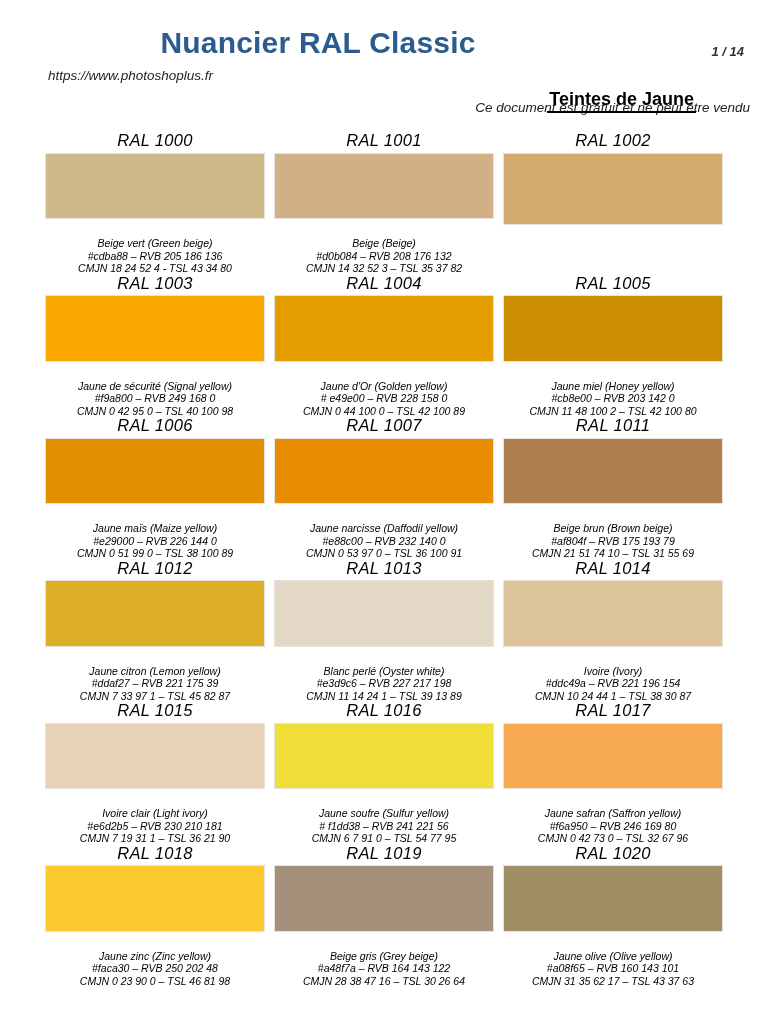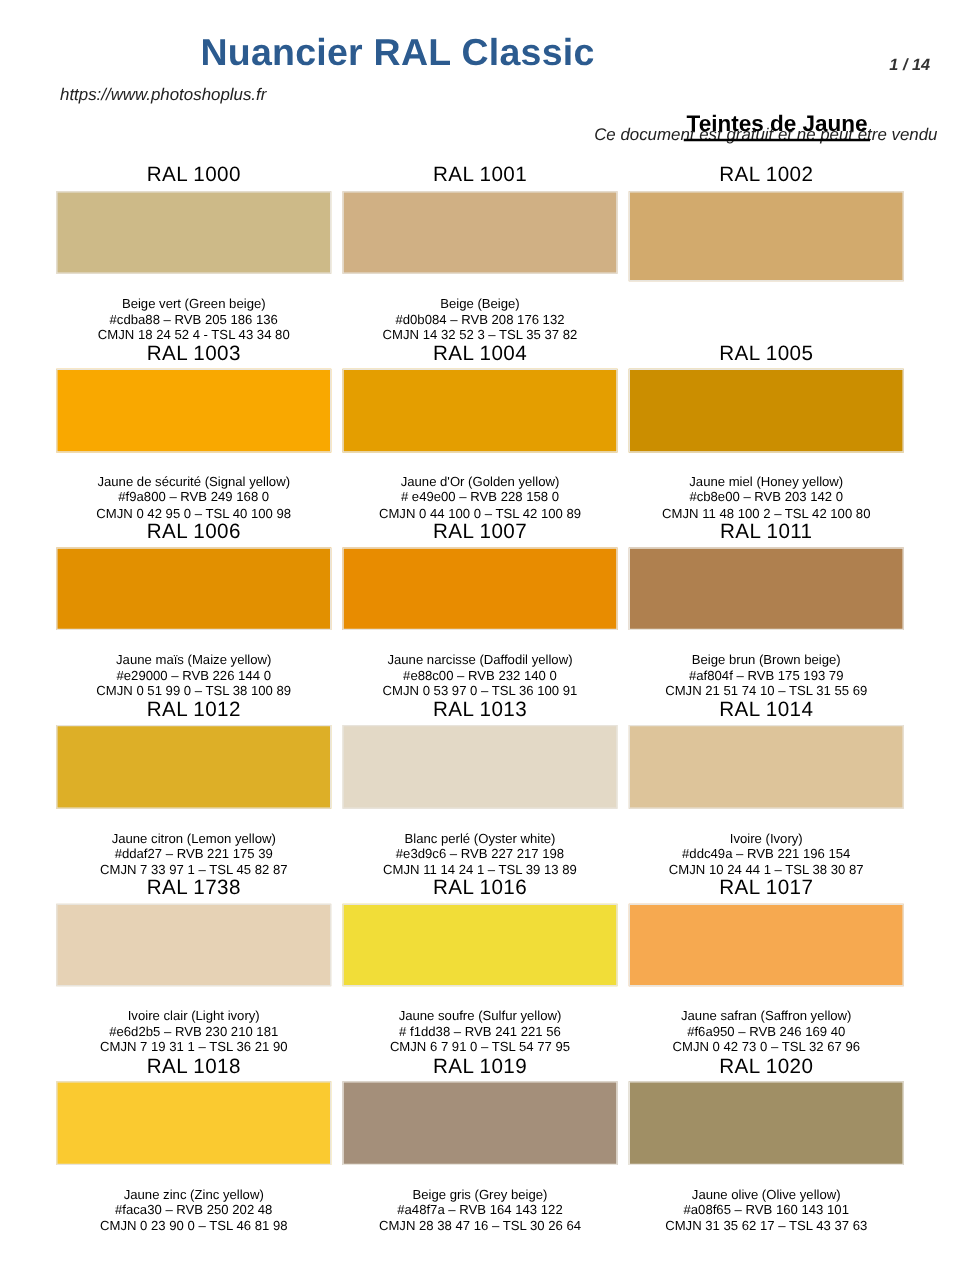--- a/index.html
+++ b/index.html
@@ -75,20 +75,21 @@
     border-bottom: 2.5px solid #000;
     padding: 0 2px 2px 2px;
   }
 
   
   .swatch-grid {
     position: absolute;
     top: 132px;
     left: 0;
     width: 768px;
+    font-style: italic;
   }
   .swatch-row {
     display: flex;
     justify-content: space-between;
     padding: 0 45px 0 45px;
     height: 142.5px;
   }
   .swatch-cell {
     width: 220px;
     display: flex;
@@ -238,21 +239,21 @@
         <div class="color-chip" style="background: rgb(221, 196, 154);"></div>
         <div class="chip-info">
           <div class="chip-name">Ivoire (Ivory)</div>
           <div class="chip-hexrgb">#ddc49a – RVB 221 196 154</div>
           <div class="chip-cmyk">CMJN 10 24 44 1 – TSL 38 30 87</div>
         </div>
       </div>
     </div>
     <div class="swatch-row">
       <div class="swatch-cell">
-        <div class="ral-code">RAL 1738</div>
+        <div class="ral-code">RAL 1015</div>
         <div class="color-chip" style="background: rgb(230, 210, 181);"></div>
         <div class="chip-info">
           <div class="chip-name">Ivoire clair (Light ivory)</div>
           <div class="chip-hexrgb">#e6d2b5 – RVB 230 210 181</div>
           <div class="chip-cmyk">CMJN 7 19 31 1 – TSL 36 21 90</div>
         </div>
       </div>
       <div class="swatch-cell">
         <div class="ral-code">RAL 1016</div>
         <div class="color-chip" style="background: rgb(241, 221, 56);"></div>
@@ -260,21 +261,21 @@
           <div class="chip-name">Jaune soufre (Sulfur yellow)</div>
           <div class="chip-hexrgb"># f1dd38 – RVB 241 221 56</div>
           <div class="chip-cmyk">CMJN 6 7 91 0 – TSL 54 77 95</div>
         </div>
       </div>
       <div class="swatch-cell">
         <div class="ral-code">RAL 1017</div>
         <div class="color-chip" style="background: rgb(246, 169, 80);"></div>
         <div class="chip-info">
           <div class="chip-name">Jaune safran (Saffron yellow)</div>
-          <div class="chip-hexrgb">#f6a950 – RVB 246 169 40</div>
+          <div class="chip-hexrgb">#f6a950 – RVB 246 169 80</div>
           <div class="chip-cmyk">CMJN 0 42 73 0 – TSL 32 67 96</div>
         </div>
       </div>
     </div>
     <div class="swatch-row">
       <div class="swatch-cell">
         <div class="ral-code">RAL 1018</div>
         <div class="color-chip" style="background: rgb(250, 202, 48);"></div>
         <div class="chip-info">
           <div class="chip-name">Jaune zinc (Zinc yellow)</div>

